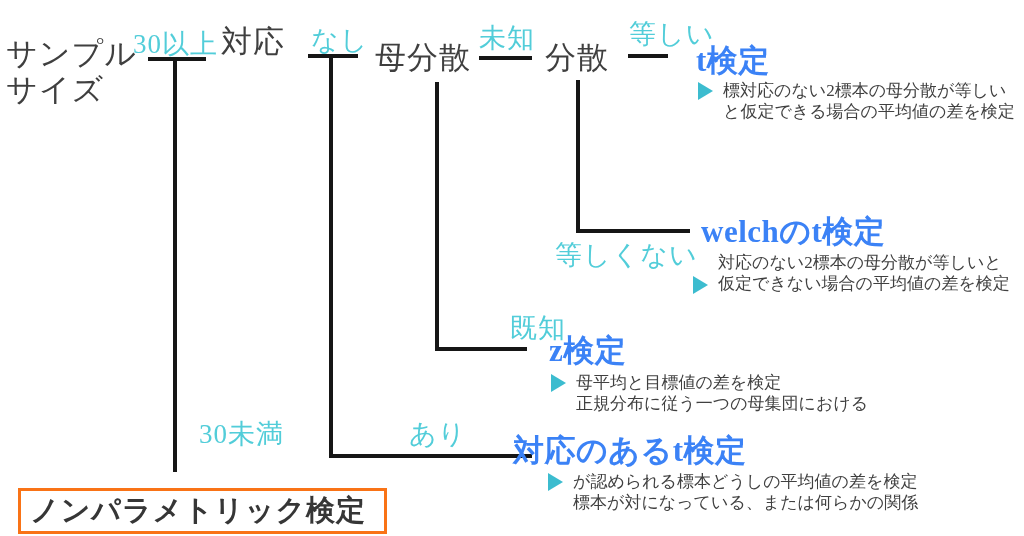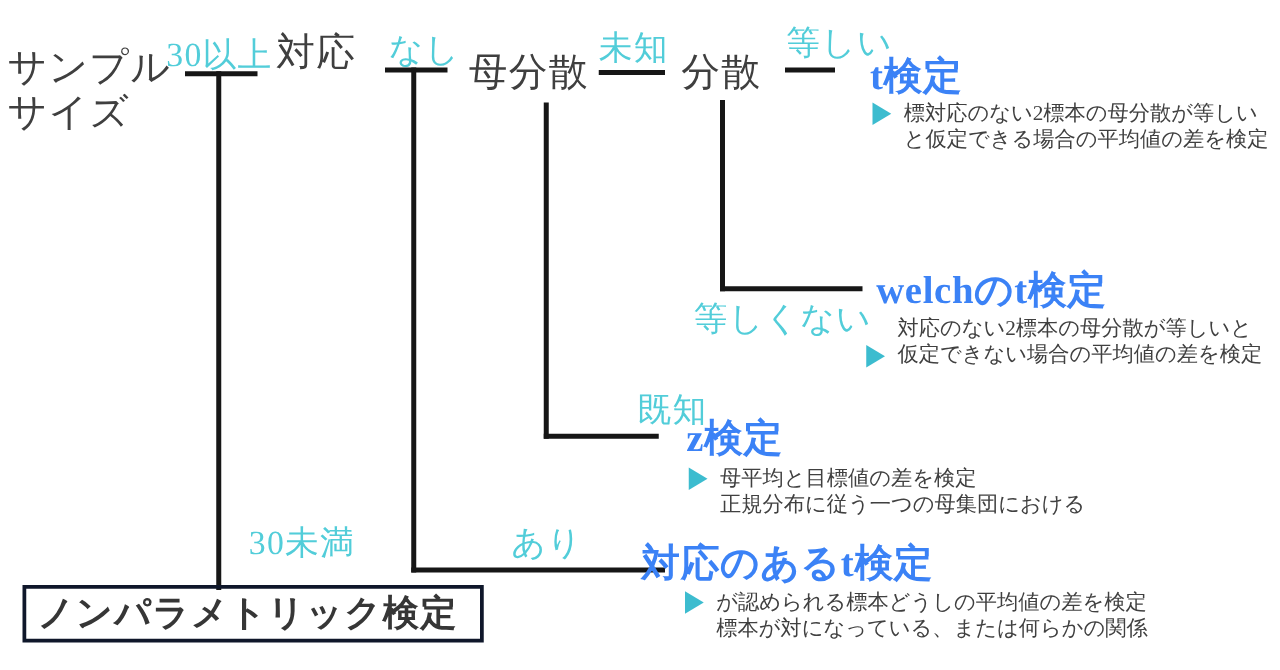--- a/index.html
+++ b/index.html
@@ -22,22 +22,22 @@
   }
   .desc-row{position:absolute;display:flex;align-items:flex-start;}
   .bullet{
     width:0;height:0;margin:2px 10px 0 0;flex:0 0 auto;
     border-left:15px solid #3cbccf;
     border-top:9px solid transparent;
     border-bottom:9px solid transparent;
   }
   .desc-lines{font-size:17px;color:#404040;line-height:21px;white-space:nowrap;}
   .result-box{
-    position:absolute;left:18px;top:468px;width:354px;height:40px;
-    border:3px solid #0f172a;display:flex;align-items:center;
+    position:absolute;left:18px;top:488px;width:354px;height:40px;
+    border:3px solid #f97316;display:flex;align-items:center;
     padding-left:9px;box-sizing:content-box;
   }
   .result-box .box-title{
     font-size:29px;color:#363636;font-weight:bold;letter-spacing:1px;white-space:nowrap;
   }
 </style>
 </head>
 <body>
 
 <div class="canvas">

